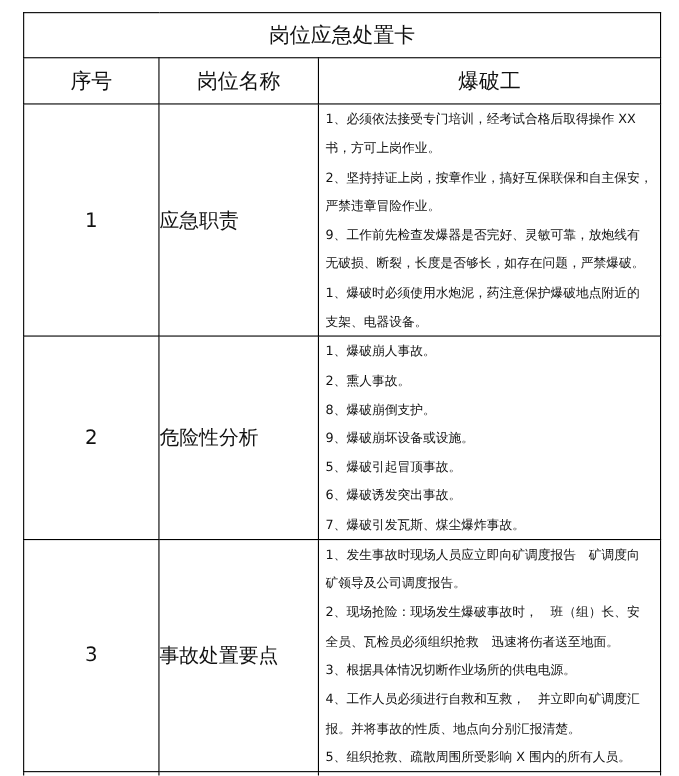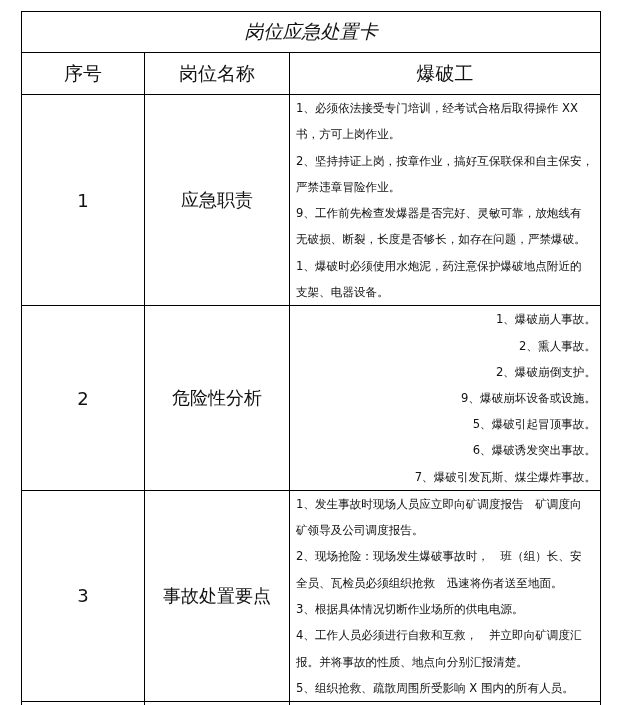--- a/index.html
+++ b/index.html
@@ -26,52 +26,50 @@
     table.card td {
       border: 1.5px solid #000000;
       padding: 0;
       vertical-align: middle;
     }
     .title-cell {
       height: 40px;
       text-align: center;
       font-size: 19px;
       letter-spacing: 0px;
-      font-style: italic;
     }
     .header-cell {
       height: 41px;
       text-align: center;
       font-size: 19px;
       margin-top: 42px;
     }
     .num-cell {
       text-align: center;
       font-size: 18px;
     }
     .name-cell {
-      text-align: center;
       font-size: 18px;
     }
     .content-cell {
       font-size: 11.6px;
       line-height: 26.3px;
       padding: 0 4px 0 6px !important;
       text-align: left;
       letter-spacing: 0px;
     }
     .content-cell .line {
       display: block;
       white-space: nowrap;
       overflow: hidden;
     }
     .row1 { height: 209px; }
     .row2 { height: 184px; }
     .row3 { height: 210px; }
-    .row2 .content-cell { line-height: 26.2px; text-align: right; }
+    .row2 .content-cell { line-height: 26.2px; }
   </style>
 </head>
 <body>
 
 <table class="card">
   <colgroup>
     <col style="width:123px">
     <col style="width:145px">
     <col style="width:311px">
   </colgroup>
@@ -99,21 +97,21 @@
       <span class="line">支架、电器设备。</span>
     </td>
   </tr>
 
   <tr class="row2">
     <td class="num-cell">2</td>
     <td class="name-cell">危险性分析</td>
     <td class="content-cell">
       <span class="line">1、爆破崩人事故。</span>
       <span class="line">2、熏人事故。</span>
-      <span class="line">2、爆破崩倒支护。</span>
+      <span class="line">8、爆破崩倒支护。</span>
       <span class="line">9、爆破崩坏设备或设施。</span>
       <span class="line">5、爆破引起冒顶事故。</span>
       <span class="line">6、爆破诱发突出事故。</span>
       <span class="line">7、爆破引发瓦斯、煤尘爆炸事故。</span>
     </td>
   </tr>
 
   <tr class="row3">
     <td class="num-cell">3</td>
     <td class="name-cell">事故处置要点</td>

